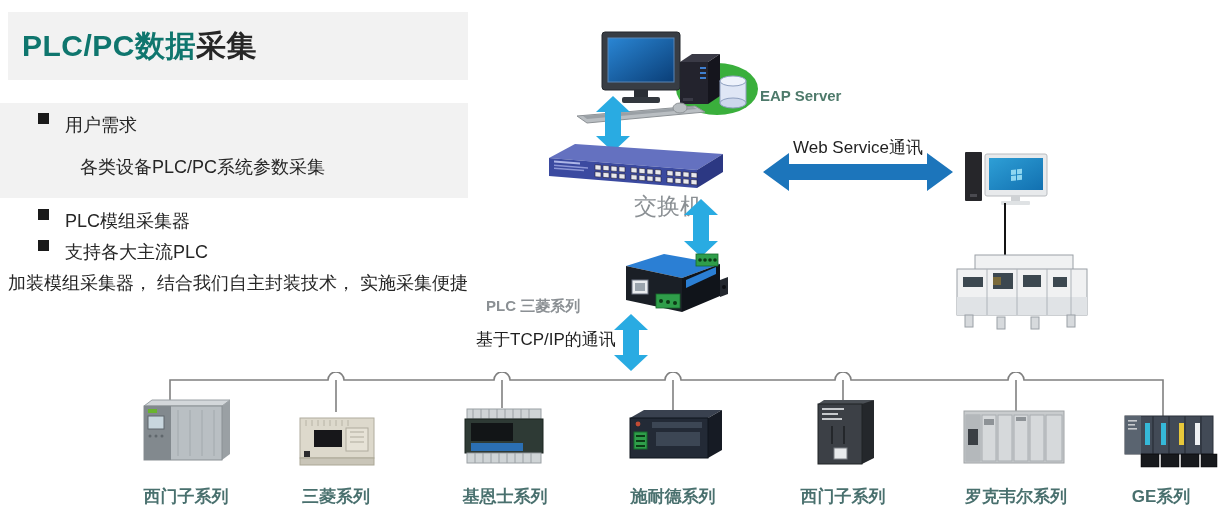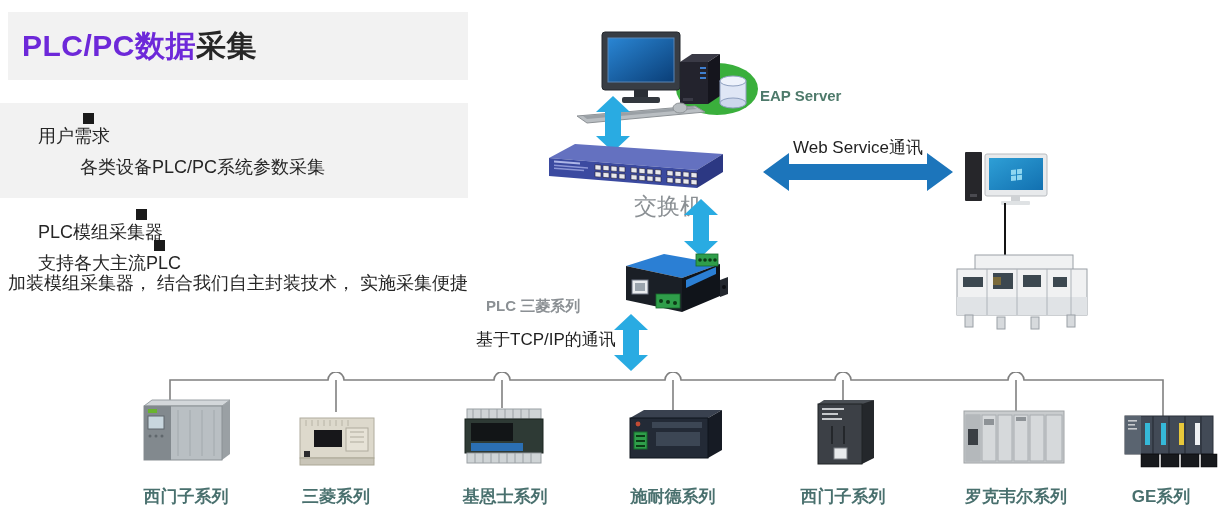--- a/index.html
+++ b/index.html
@@ -4,25 +4,25 @@
 <style>
   html,body{margin:0;padding:0;background:#ffffff;}
   .canvas{
     position:relative;width:1226px;height:511px;background:#ffffff;overflow:hidden;
     font-family:"Liberation Sans","DejaVu Sans",sans-serif;color:#1f1f1f;
   }
   .abs{position:absolute;}
   
   .banner{left:8px;top:12px;width:460px;height:68px;background:#f2f2f2;}
   .page-title{left:22px;top:26px;font-size:30px;font-weight:bold;letter-spacing:0.5px;white-space:nowrap;}
-  .page-title .hl{color:#6d28d9;text-align:center;}
+  .page-title .hl{color:#0f766e;text-align:center;}
   .page-title .rest{color:#262626;}
   
   .panel2{left:0px;top:103px;width:468px;height:95px;background:#f2f2f2;}
-  .bullet-row{display:flex;align-items:flex-end;white-space:nowrap;font-size:18px;color:#262626;flex-direction:column;}
+  .bullet-row{display:flex;align-items:flex-start;white-space:nowrap;font-size:18px;color:#262626;}
   .sq{width:11px;height:11px;background:#1a1a1a;margin-right:16px;flex:0 0 auto;}
   .note{font-size:18px;color:#262626;white-space:nowrap;}
   
   .lbl-gray{color:#8b9094;font-size:23px;white-space:nowrap;}
   .lbl-graybold{color:#8b9094;font-size:15px;font-weight:bold;white-space:nowrap;}
   .lbl-dark{color:#1f1f1f;font-size:17px;white-space:nowrap;}
   .lbl-teal{color:#4e7a6b;font-size:15px;font-weight:bold;white-space:nowrap;}
   .series-label{color:#49706e;font-size:17px;font-weight:bold;white-space:nowrap;transform:translateX(-50%);}
   
   .ellipse-green{left:676px;top:63px;width:82px;height:52px;background:#3aaf3c;border-radius:50%;}

